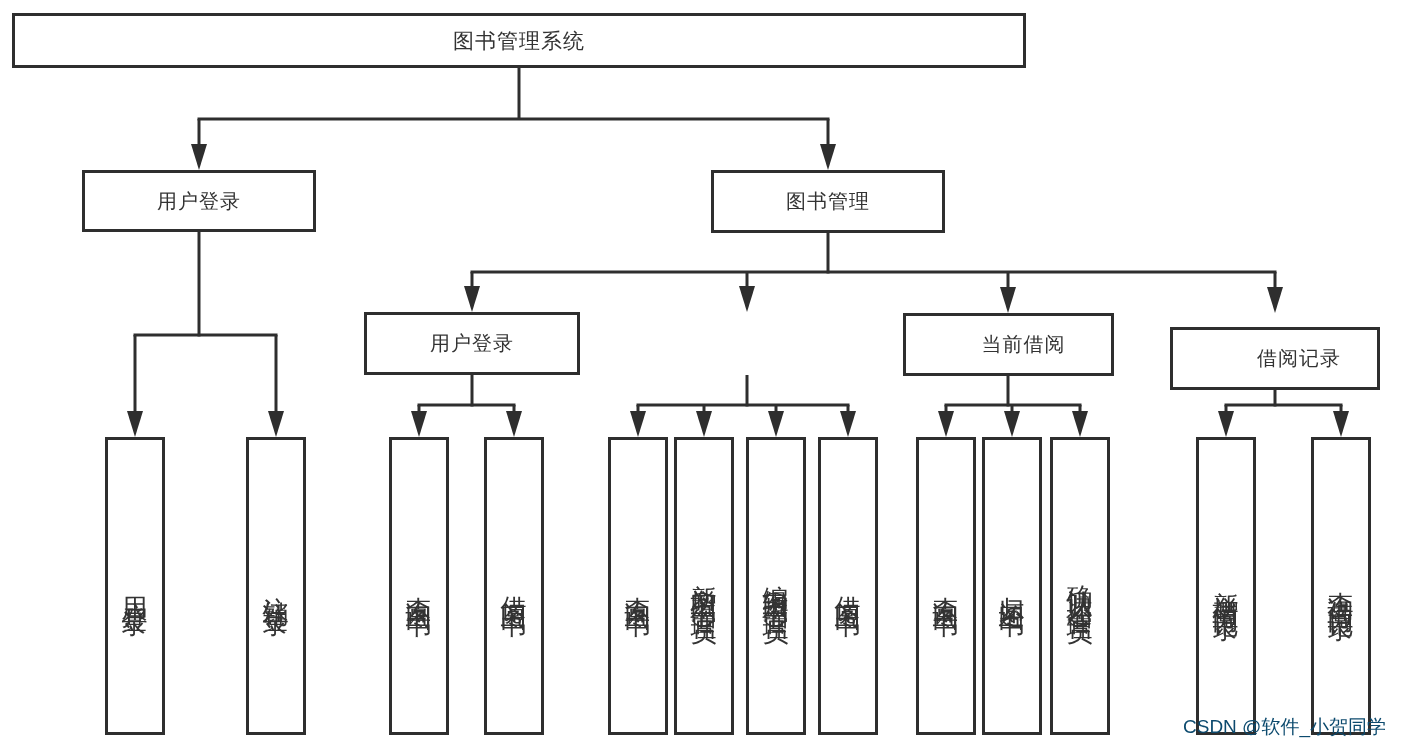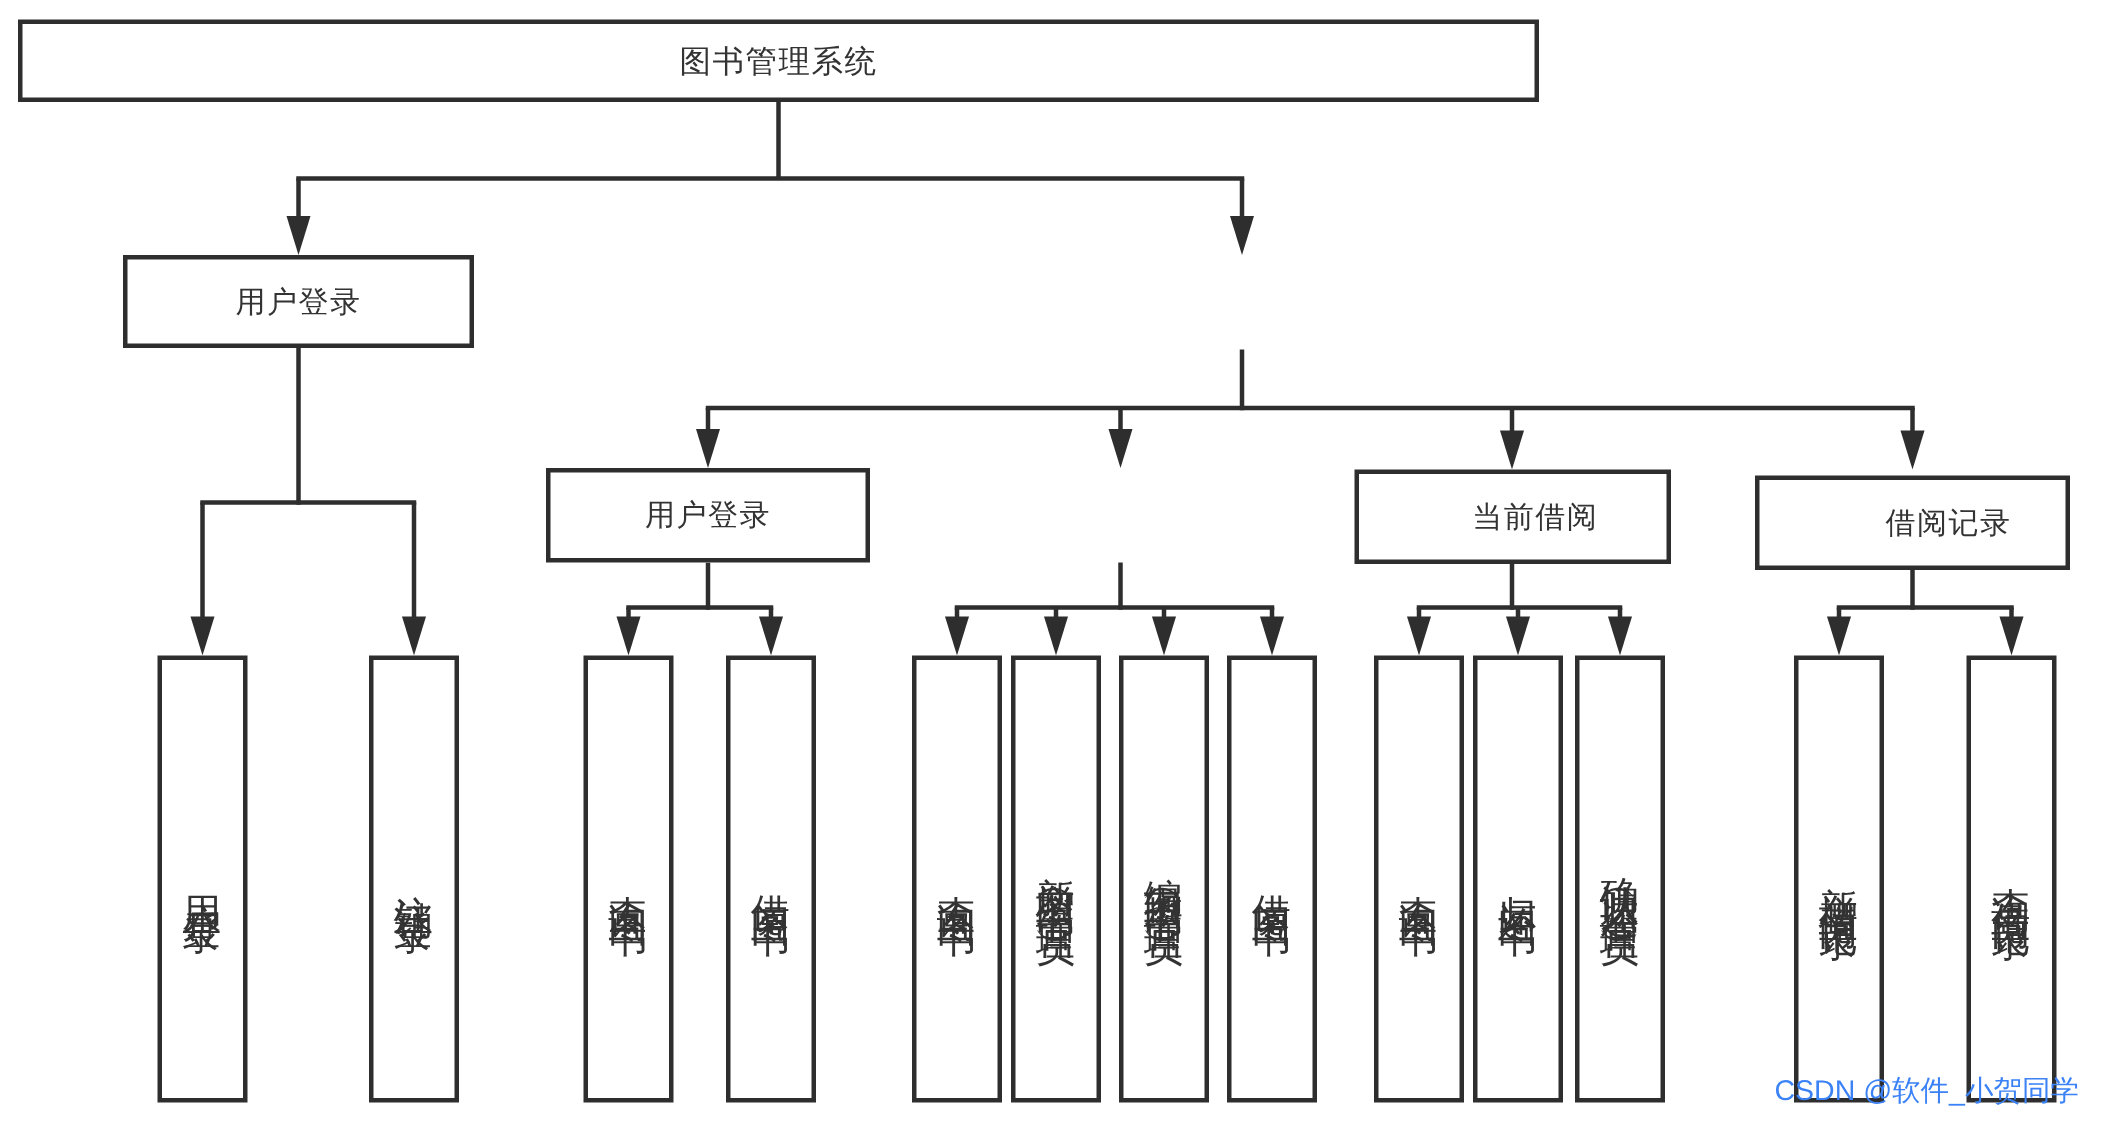--- a/index.html
+++ b/index.html
@@ -50,32 +50,32 @@
     font-size: 26px;
     line-height: 1;
     letter-spacing: 5px;
     white-space: nowrap;
   }
   .watermark {
     position: absolute;
     left: 1183px;
     top: 714px;
     font-size: 19px;
-    color: #3b82f6;
+    color: #0c4a6e;
     white-space: nowrap;
     z-index: 10;
   }
   
   .n-root   { left: 12px;   top: 13px;  width: 1014px; height: 55px; }
   .n-m0     { left: 82px;   top: 170px; width: 234px;  height: 62px; }
   .n-m1     { left: 711px;  top: 170px; width: 234px;  height: 63px; }
   .n-s0     { left: 364px;  top: 312px; width: 216px;  height: 63px; }
   .n-s1     { left: 637px;  top: 312px; width: 220px;  height: 63px; }
   .n-s2     { left: 903px;  top: 313px; width: 211px;  height: 63px; padding-left: 30px; }
-  .n-s3     { left: 1170px; top: 317px; width: 210px;  height: 63px; padding-left: 48px; }
+  .n-s3     { left: 1170px; top: 327px; width: 210px;  height: 63px; padding-left: 48px; }
   .leaf     { top: 437px; width: 60px; height: 298px; }
   .n-a0 { left: 105px; }  .n-a1 { left: 246px; }
   .n-b0 { left: 389px; }  .n-b1 { left: 484px; }
   .n-c0 { left: 608px; }  .n-c1 { left: 674px; }  .n-c2 { left: 746px; }  .n-c3 { left: 818px; }
   .n-d0 { left: 916px; }  .n-d1 { left: 982px; }  .n-d2 { left: 1050px; }
   .n-e0 { left: 1196px; } .n-e1 { left: 1311px; }
 </style>
 </head>
 <body>
 
@@ -145,20 +145,23 @@
     </g>
   </svg>
 
   <div class="box n-root">
     <span class="root-label">图书管理系统</span>
   </div>
 
   <div class="box n-m0">
     <span class="h-label">用户登录</span>
   </div>
+  <div class="box n-m1">
+    <span class="h-label">图书管理</span>
+  </div>
 
   <div class="box n-s0">
     <span class="h-label">用户登录</span>
   </div>
   <div class="box n-s2">
     <span class="h-label">当前借阅</span>
   </div>
   <div class="box n-s3">
     <span class="h-label">借阅记录</span>
   </div>

